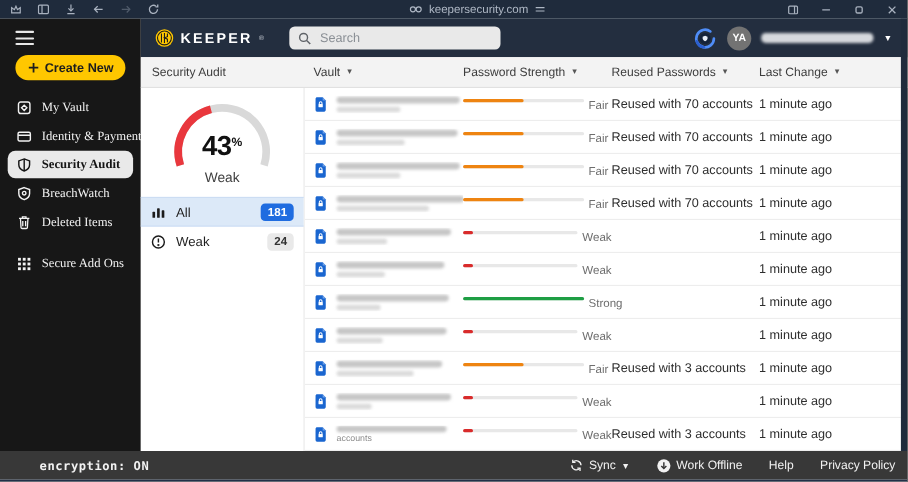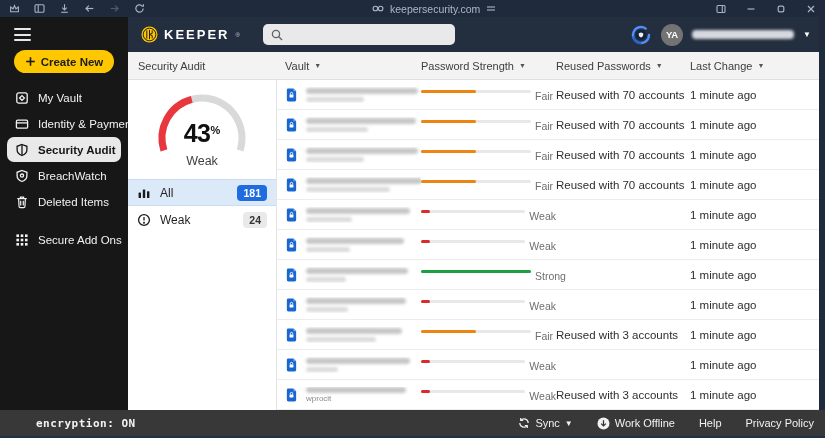--- a/index.html
+++ b/index.html
@@ -17,21 +17,21 @@
     font-size:10.5px;color:#aeb7c4;}
   .tb-right{position:absolute;right:9px;top:0;height:17px;display:flex;align-items:center;gap:19px;}
 
   
   .sidebar{position:absolute;left:0;top:17px;width:128px;bottom:28px;background:#171717;color:#f0f0f0;}
   .hamburger{margin:11px 0 4px 14px;width:17px;height:13px;display:flex;flex-direction:column;justify-content:space-between;cursor:pointer;}
   .hamburger i{display:block;height:2px;background:#e8e8e8;border-radius:1px;}
   .create-btn{margin:9px 14px 12px 14px;height:23px;border-radius:12px;display:flex;align-items:center;
     justify-content:center;gap:5px;color:#1d1d1d;font-size:11.5px;font-weight:bold;cursor:pointer;}
   .side-item{display:flex;align-items:center;gap:9px;height:25px;margin:1px 7px;padding:0 8px;
-    border-radius:7px;font-size:11.5px;color:#f2f2f2;cursor:pointer;white-space:nowrap;}
+    border-radius:7px;font-size:11.5px;color:#f2f2f2;cursor:pointer;white-space:nowrap;font-family:Liberation Serif, serif;}
   .side-item.selected{background:#e9e9e9;color:#151515;font-weight:bold;}
   .side-item.gap{margin-top:13px;}
   .s-icon{width:14px;height:14px;flex:none;display:flex;align-items:center;justify-content:center;}
 
   
   .header{position:absolute;left:128px;top:17px;right:0;height:35px;background:#232e3f;
     display:flex;align-items:center;}
   .logo{display:flex;align-items:center;gap:6px;padding-left:13px;}
   .logo-text{color:#fff;font-weight:bold;font-size:13px;letter-spacing:2px;}
   .logo-reg{color:#cfd5dd;font-size:6px;vertical-align:top;}
@@ -274,20 +274,21 @@
       <span class="logo-text">KEEPER</span>
         <sup class="logo-reg">®</sup>
     </div>
     <div class="search">
       <span>
         <svg width="12" height="12" viewBox="0 0 13 13" fill="none" stroke="#5f6368" stroke-width="1.4">
             <circle cx="5.4" cy="5.4" r="3.9"></circle>
             <line x1="8.4" y1="8.4" x2="12" y2="12"></line>
           </svg>
       </span>
+      <input type="text" placeholder="Search" style="">
     </div>
     <div class="header-right">
       <span>
         <svg width="22" height="22" viewBox="0 0 22 22" fill="none">
           <path d="M19 11a8 8 0 1 1-3.2-6.4" stroke="#4f8df7" stroke-width="2.4" stroke-linecap="round"></path>
           <path d="M3.4 13.5A8 8 0 0 0 10 19" stroke="#2b5fd0" stroke-width="2.4" stroke-linecap="round"></path>
           <circle cx="11" cy="11" r="5" fill="#14233a"></circle>
           <path d="M11 8.4l2.2.9v1.5c0 1.4-.9 2.2-2.2 2.8-1.3-.6-2.2-1.4-2.2-2.8V9.3z" fill="#e8eef7"></path>
         </svg>
       </span>
@@ -602,21 +603,21 @@
        <span>
             <svg width="13" height="16" viewBox="0 0 14 16">
               <path d="M2 2.5C2 1.7 2.7 1 3.5 1H9l3 3v9.5c0 .8-.7 1.5-1.5 1.5h-7A1.5 1.5 0 0 1 2 13.5z" fill="#1a66d0"></path>
               <path d="M9 1l3 3H9z" fill="#6fa0e6"></path>
               <path d="M5.7 7.5v-1a1.3 1.3 0 0 1 2.6 0v1" fill="none" stroke="#fff" stroke-width="1"></path>
               <rect x="4.9" y="7.4" width="4.2" height="3.4" rx=".7" fill="#fff"></rect>
             </svg>
           </span>
        <span class="redact-stack">
          <span class="redact" style="width:100px"></span>
-            <span class="sub-text">wprocit</span>
+            <span class="sub-text">accounts</span>
        </span>
      </div>
      <div class="strength-cell">
        <div class="track">
          <div class="fill" style="width:8.8px;background:#d92b2b"></div>
        </div>
        <span class="strength-label">Weak</span>
      </div>
      <div class="reused-cell">Reused with 3 accounts</div>
      <div class="last-cell">1 minute ago</div>

